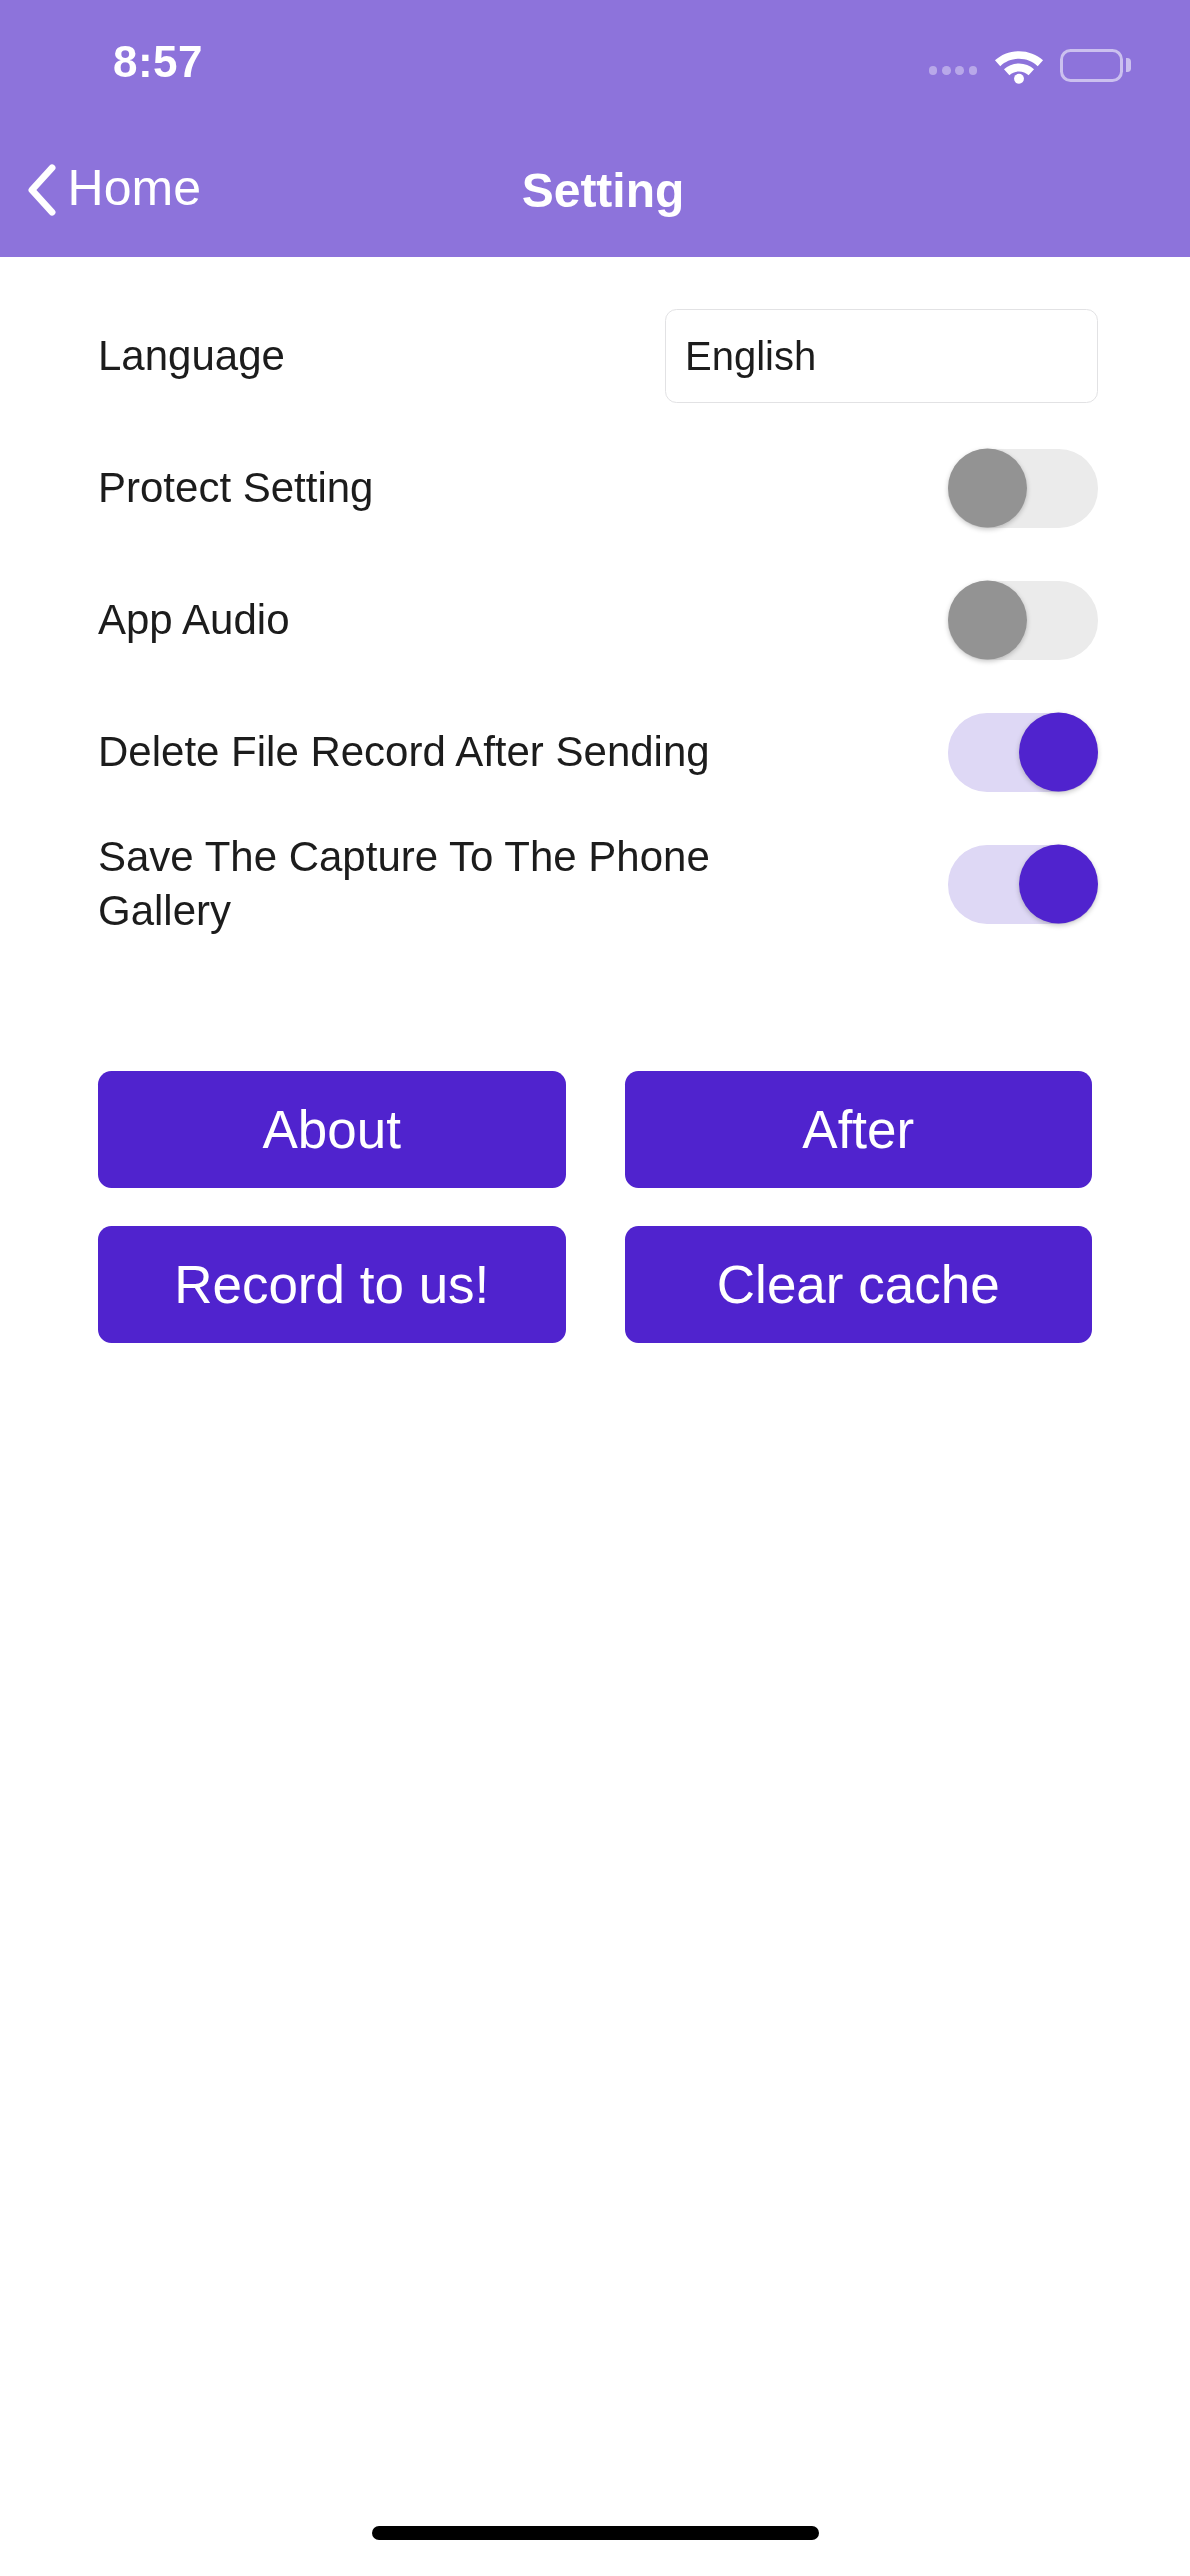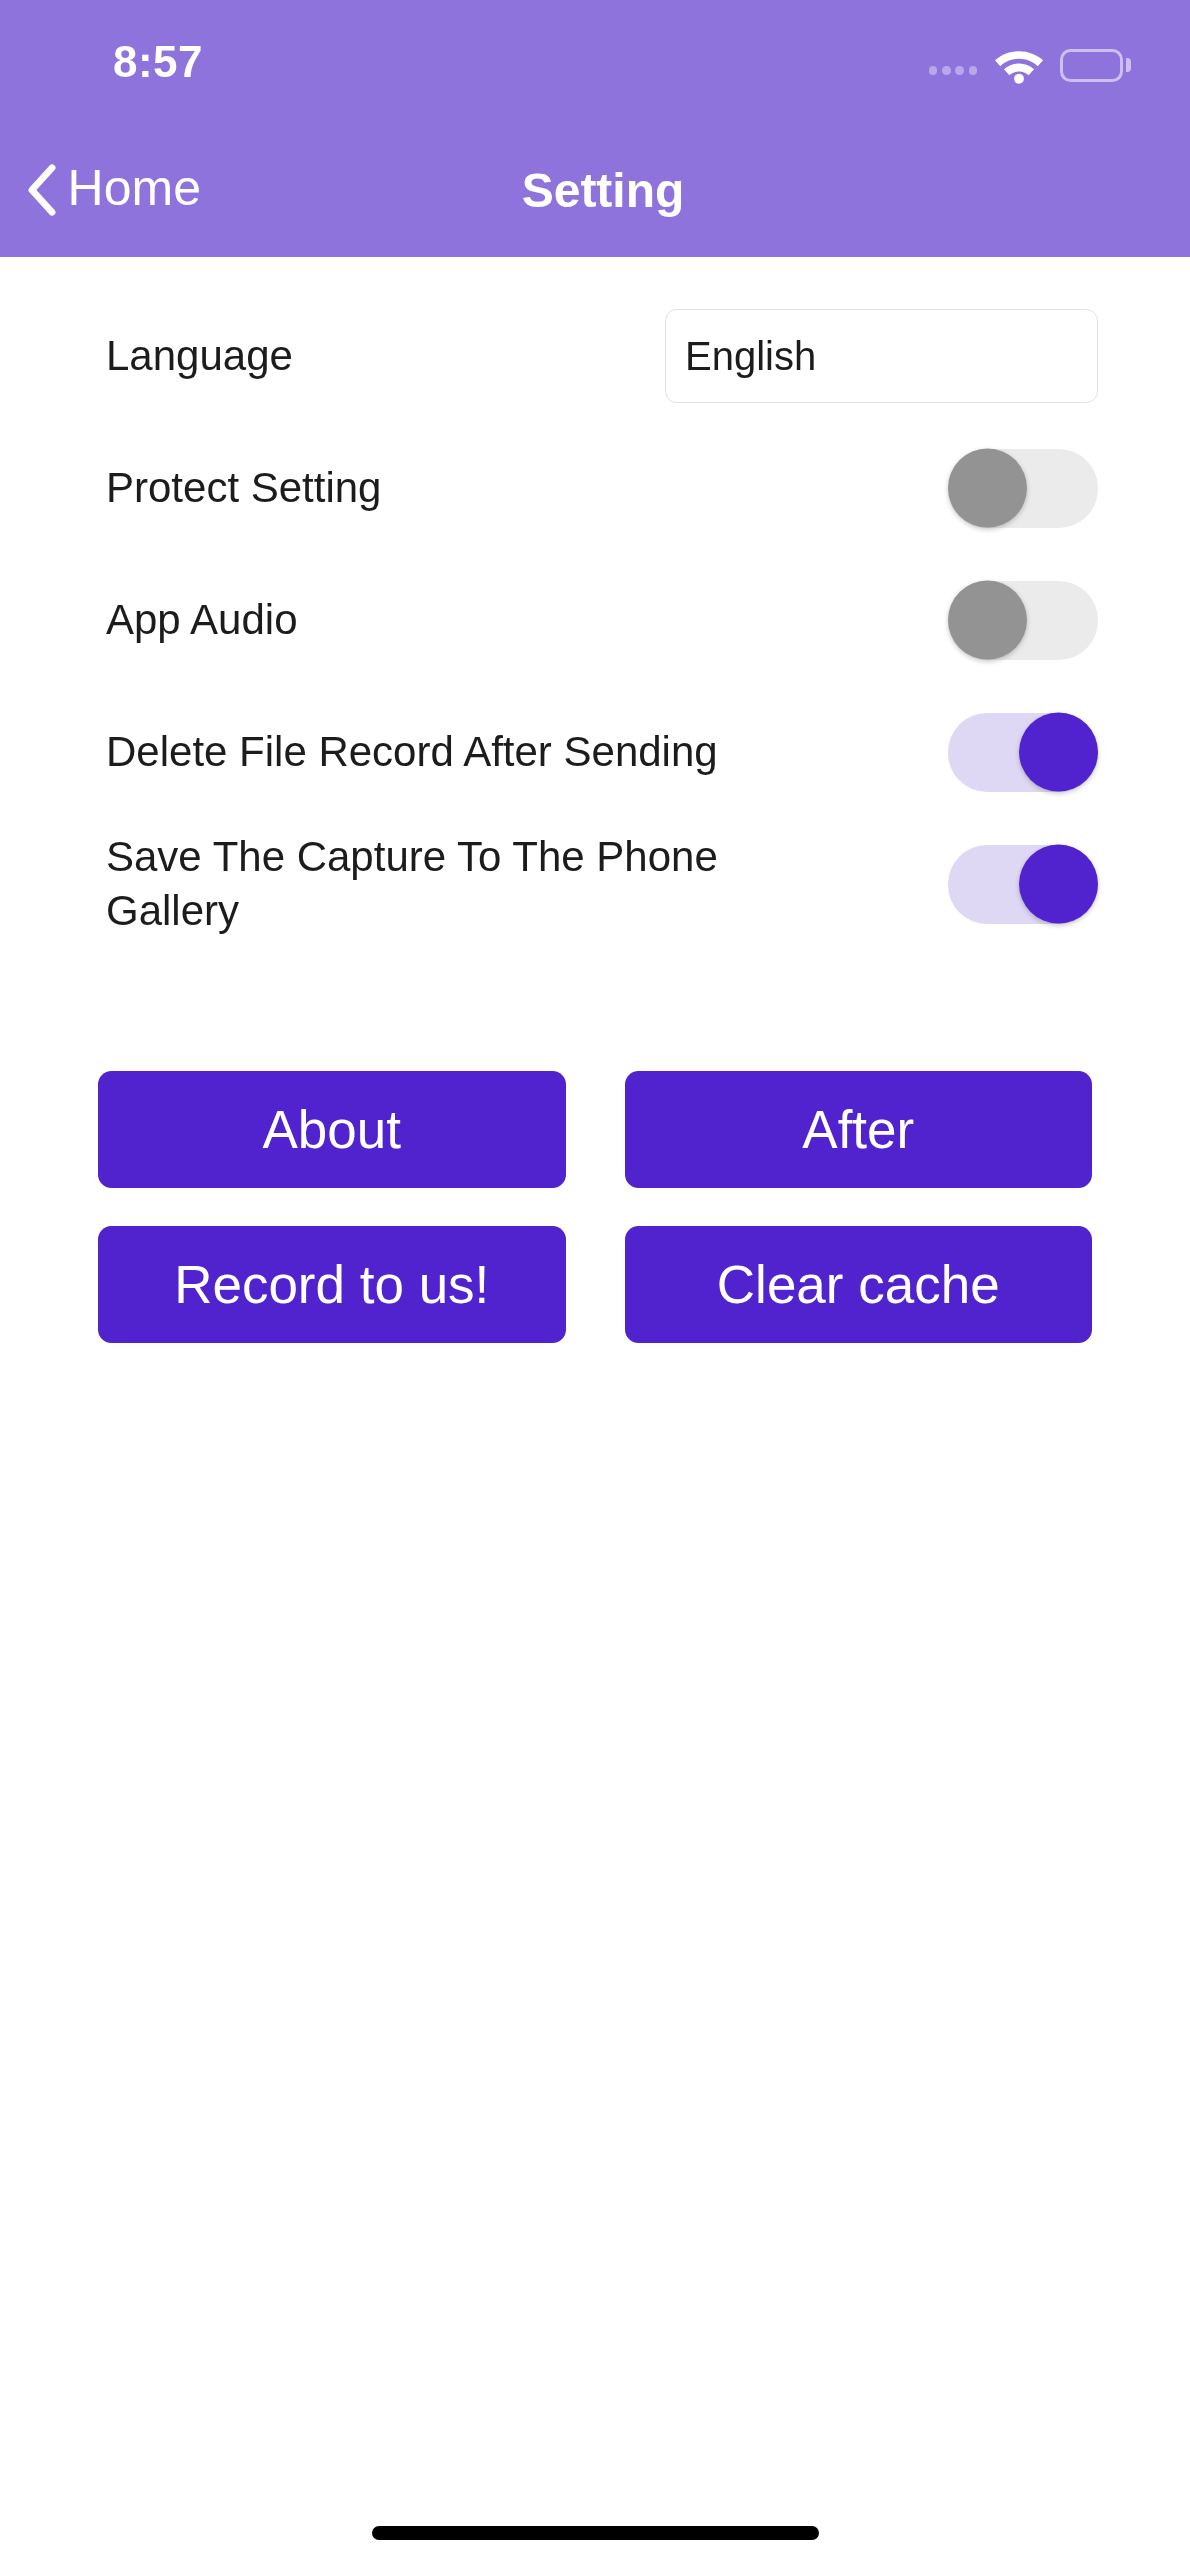--- a/index.html
+++ b/index.html
@@ -171,21 +171,20 @@
     justify-content: space-between;
     padding: 0 92px 0 98px;
     min-height: 132px;
   }
 
   .setting-label {
     font-size: 42px;
     color: #1c1c1c;
     line-height: 1.28;
     max-width: 613px;
-    margin-left: 8px;
   }
 
   
   .select-box {
     width: 433px;
     height: 94px;
     border: 1.9px solid #e2e2e4;
     border-radius: 11.5px;
     background: #ffffff;
     display: flex;

